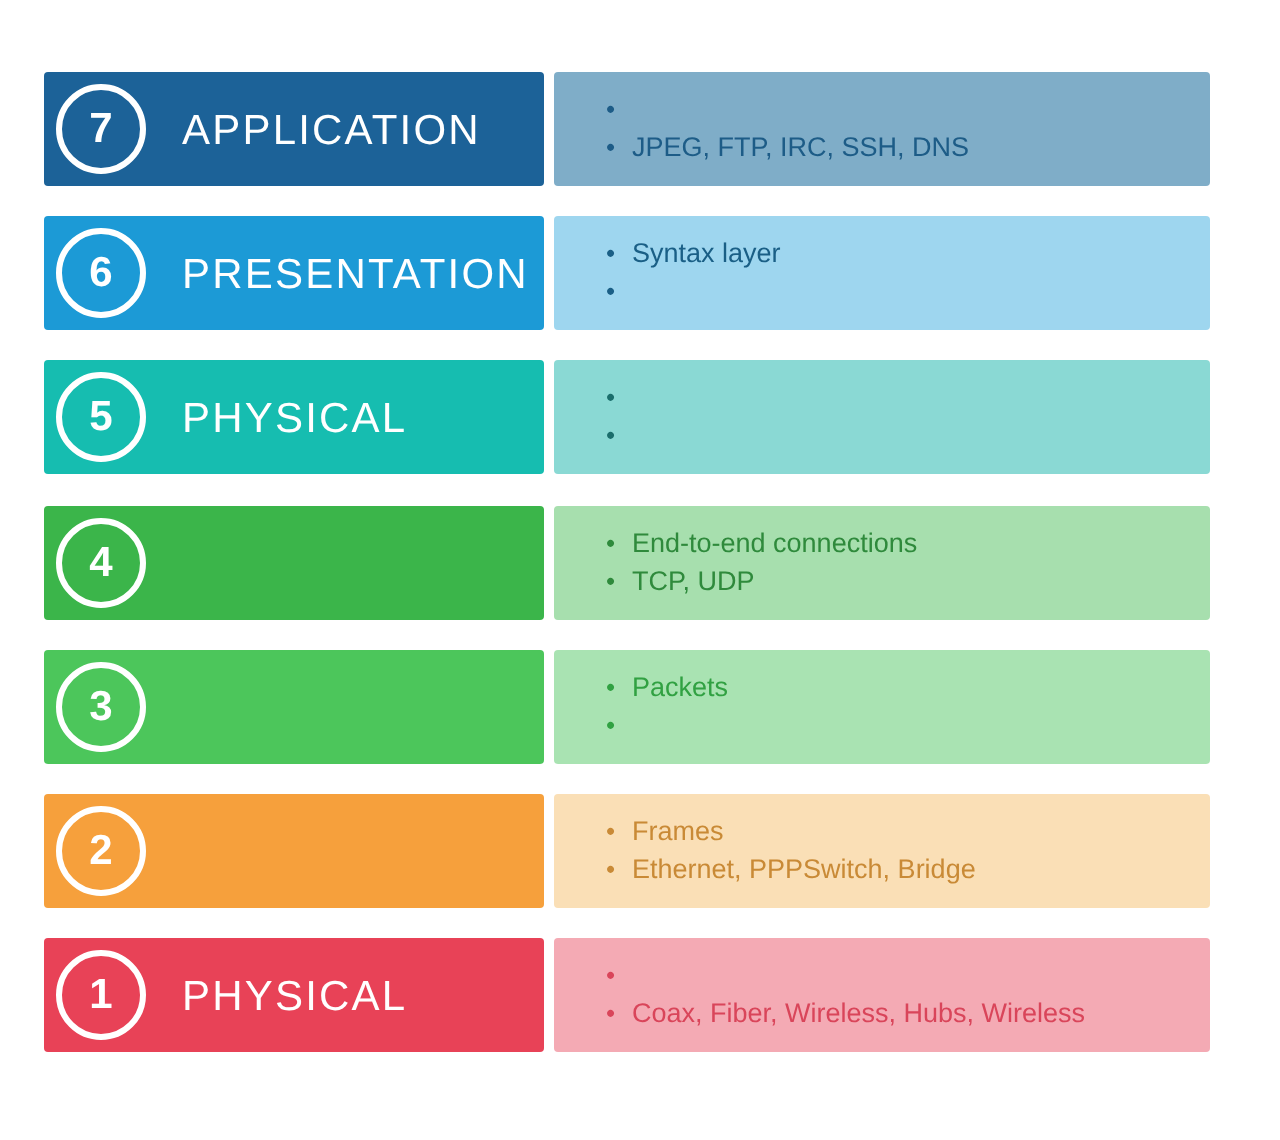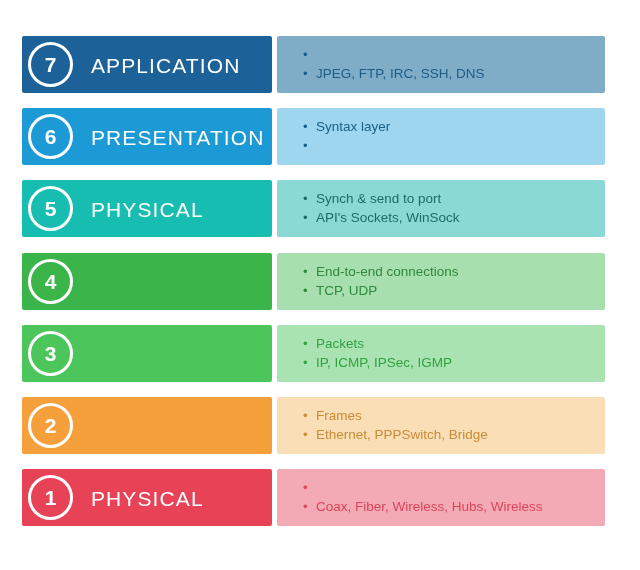--- a/index.html
+++ b/index.html
@@ -133,25 +133,23 @@
       </div>
       <div class="layer-row" style="top: 180.4px;">
         <div class="band" style="background: rgb(22, 189, 176);"></div>
         <div class="badge" style="background: rgb(22, 189, 176);">
           <span class="badge-num">5</span>
         </div>
         <div class="layer-title">PHYSICAL</div>
         <div class="panel" style="background: rgb(138, 217, 212); color: rgb(27, 110, 108);">
           <div class="bullet-line">
             <span class="bullet-dot">•</span>
-            <span>Synch &amp; send to port</span>
-          </div>
-          <div class="bullet-line">
-            <span class="bullet-dot">•</span>
-            <span>API's Sockets, WinSock</span>
+          </div>
+          <div class="bullet-line">
+            <span class="bullet-dot">•</span>
           </div>
         </div>
       </div>
       <div class="layer-row" style="top: 252.6px;">
         <div class="band" style="background: rgb(59, 181, 74);"></div>
         <div class="badge" style="background: rgb(59, 181, 74);">
           <span class="badge-num">4</span>
         </div>
         <div class="panel" style="background: rgb(167, 223, 174); color: rgb(47, 138, 60);">
           <div class="bullet-line">
@@ -169,21 +167,20 @@
         <div class="badge" style="background: rgb(76, 198, 91);">
           <span class="badge-num">3</span>
         </div>
         <div class="panel" style="background: rgb(169, 227, 178); color: rgb(49, 161, 66);">
           <div class="bullet-line">
             <span class="bullet-dot">•</span>
             <span>Packets</span>
           </div>
           <div class="bullet-line">
             <span class="bullet-dot">•</span>
-            <span>IP, ICMP, IPSec, IGMP</span>
           </div>
         </div>
       </div>
       <div class="layer-row" style="top: 397px;">
         <div class="band" style="background: rgb(246, 160, 60);"></div>
         <div class="badge" style="background: rgb(246, 160, 60);">
           <span class="badge-num">2</span>
         </div>
         <div class="panel" style="background: rgb(250, 223, 182); color: rgb(201, 138, 54);">
           <div class="bullet-line">

